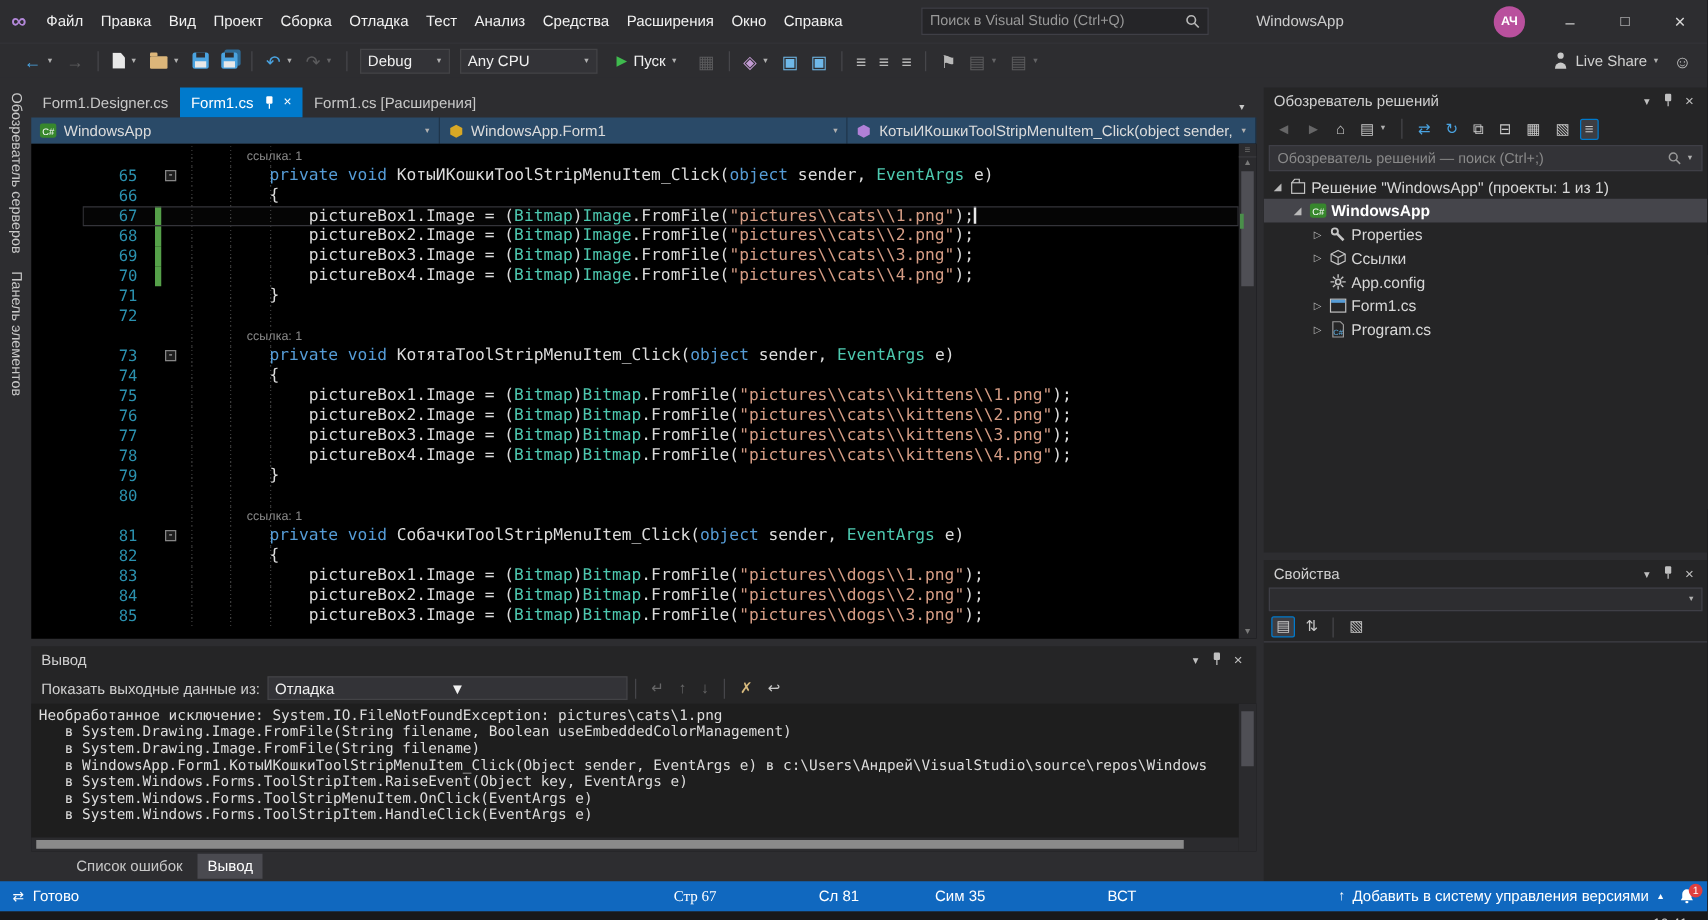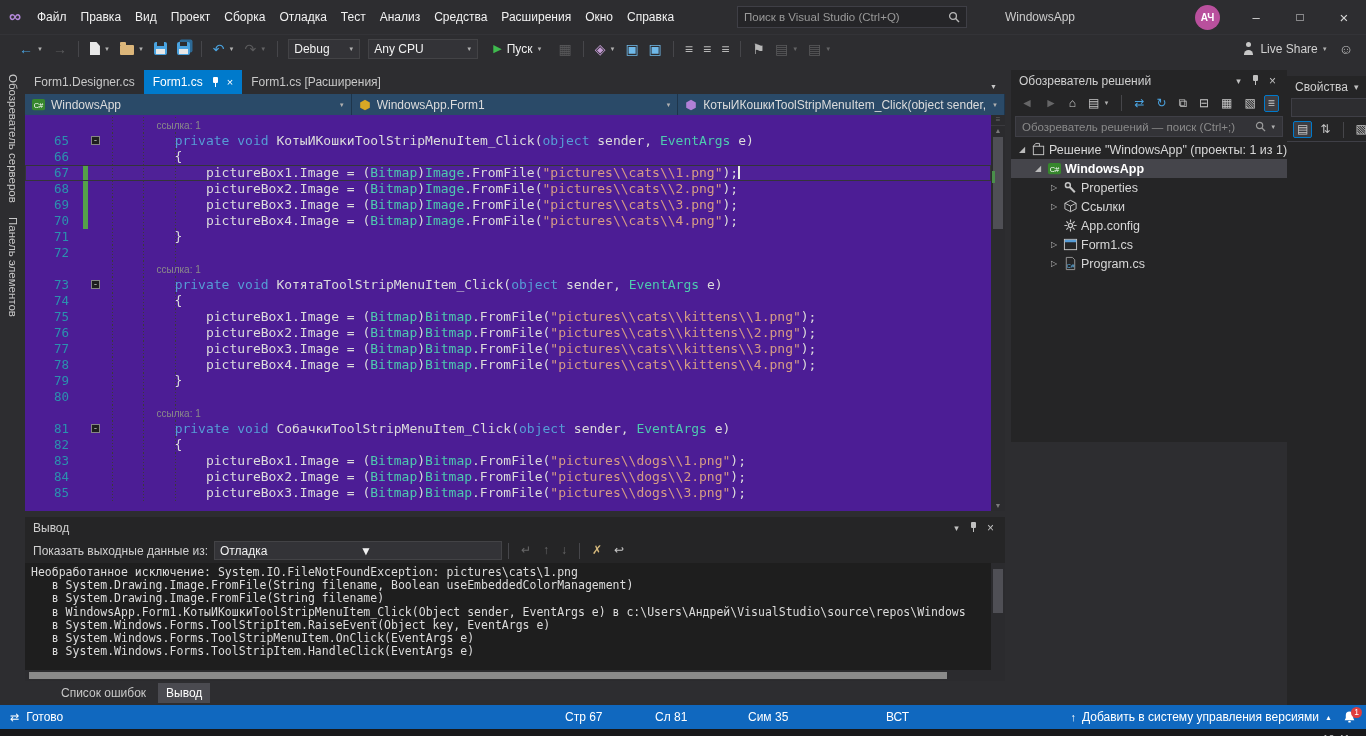--- a/index.html
+++ b/index.html
@@ -63,21 +63,21 @@
   .pin-icon::after{content:"";position:absolute;top:7px;left:4px;width:1px;height:4px;background:#fff;}
   .tab-dd{font-size:7px;color:#c8c8c8;padding:0 8px 4px 0;}
 
   
   #editor-navbar{height:21px;background:#2a4a68;display:flex;flex:0 0 auto;}
   .nav-seg{flex:1 1 0;display:flex;align-items:center;padding:0 6px;border-right:1px solid rgba(0,0,0,.28);min-width:0;}
   .nav-ic{display:inline-flex;margin-right:5px;flex:0 0 auto;}
   .nav-text{font-size:12px;color:#dcdcdc;white-space:nowrap;overflow:hidden;}
 
   
-  #code-area{flex:1 1 auto;background:#4c1d95;display:flex;min-height:0;position:relative;}
+  #code-area{flex:1 1 auto;background:#000000;display:flex;min-height:0;position:relative;padding-left:41px;}
   #code-lines{flex:1 1 auto;overflow:hidden;font-family:"DejaVu Sans Mono","Liberation Mono",monospace;font-size:13px;padding-top:2px;}
   .code-row{height:16px;display:flex;white-space:pre;align-items:stretch;}
   .ln{width:58px;flex:0 0 auto;text-align:right;padding-right:14px;color:#2b91af;font-size:12.5px;line-height:16px;}
   .chgbar{width:5px;flex:0 0 auto;}
   .chgbar.on{background:#55a049;}
   .fold{width:16px;flex:0 0 auto;position:relative;}
   .foldbox{position:absolute;top:3px;left:3px;width:9px;height:9px;border:1px solid #858585;color:#c8c8c8;font-size:9px;line-height:7px;text-align:center;background:#1e1e1e;}
   .codewrap{flex:1 1 auto;line-height:16px;padding-left:8px;min-width:0;
     background-image:repeating-linear-gradient(to bottom,#3a3a3a 0 1px,transparent 1px 3px),repeating-linear-gradient(to bottom,#3a3a3a 0 1px,transparent 1px 3px),repeating-linear-gradient(to bottom,#3a3a3a 0 1px,transparent 1px 3px);
     background-size:1px 100%,1px 100%,1px 100%;
@@ -133,21 +133,21 @@
   #output-vscroll .thumb{position:absolute;left:2px;right:2px;top:6px;height:44px;background:#4f4f55;}
   #output-hscroll{position:absolute;left:0;right:14px;bottom:0;height:11px;background:#2b2b2e;}
   #output-hscroll .thumb{position:absolute;top:2px;bottom:2px;left:4px;width:95%;background:#8a8a8a;}
 
   
   #panel-tabbar{height:24px;display:flex;align-items:center;padding-left:28px;gap:4px;flex:0 0 auto;}
   .ptab{font-size:12px;color:#c8c8c8;padding:3px 8px;}
   .ptab.active{background:#4a4a50;color:#ffffff;}
 
   
-  #right-panel{width:355px;flex:0 0 auto;margin-left:6px;display:flex;flex-direction:row;padding-top:8px;}
+  #right-panel{width:355px;flex:0 0 auto;margin-left:6px;display:flex;flex-direction:column;padding-top:8px;}
   #solution-explorer{height:372px;background:#252526;display:flex;flex-direction:column;flex:0 0 auto;}
   #solution-toolbar{height:24px;display:flex;align-items:center;padding:0 4px;flex:0 0 auto;}
   #solution-search{height:21px;margin:1px 4px 3px 4px;background:#333337;border:1px solid #3f3f46;display:flex;align-items:center;padding:0 6px;flex:0 0 auto;}
   #solution-search .ph{font-size:11.5px;color:#8a8a8a;flex:1;white-space:nowrap;overflow:hidden;}
   #solution-tree{flex:1 1 auto;overflow:hidden;}
   .tree-row{height:19px;display:flex;align-items:center;font-size:12.5px;color:#d7d7d7;white-space:nowrap;}
   .tree-row.selected{background:#45454b;color:#ffffff;}
   .tree-label.bold{font-weight:bold;}
   .expander{width:14px;flex:0 0 auto;font-size:8px;color:#bababa;text-align:center;}
   .tree-icon{width:18px;flex:0 0 auto;display:inline-flex;justify-content:center;}
@@ -155,21 +155,21 @@
 
   #properties-panel{flex:1 1 auto;margin-top:6px;background:#252526;display:flex;flex-direction:column;min-height:0;}
   #properties-combo{height:19px;margin:1px 4px;background:#2d2d30;border:1px solid #3f3f46;display:flex;align-items:center;justify-content:flex-end;padding:0 5px;flex:0 0 auto;}
   #properties-toolbar{height:24px;display:flex;align-items:center;padding:0 4px;border-bottom:1px solid #3f3f46;flex:0 0 auto;}
   #properties-empty{flex:1 1 auto;}
 
   
   #statusbar{height:24px;background:#1068bf;display:flex;align-items:center;position:relative;flex:0 0 auto;font-size:12px;color:#ffffff;}
   #status-left{display:flex;align-items:center;gap:7px;padding-left:10px;}
   .sb-abs{position:absolute;top:0;height:24px;line-height:24px;}
-  [data-name="status-line"]{left:565px;}
+  [data-name="status-line"]{left:539px;font-family:Liberation Serif, serif;}
   [data-name="status-column"]{left:655px;}
   [data-name="status-character"]{left:748px;}
   [data-name="status-insert-mode"]{left:886px;}
   #status-right{position:absolute;right:6px;top:0;height:24px;display:flex;align-items:center;gap:6px;}
   #sc-caret{font-size:7px;}
   #bell-wrap{position:relative;width:22px;height:24px;display:flex;align-items:center;justify-content:center;}
   #bell-badge{position:absolute;right:-2px;top:2px;min-width:11px;height:11px;border-radius:6px;background:#e03e3e;color:#fff;font-size:8.5px;line-height:11px;text-align:center;padding:0 2px;}
 
   #taskbar-sliver{height:7px;background:#18181a;overflow:hidden;text-align:right;flex:0 0 auto;}
   #taskbar-sliver span{font-size:11px;color:#c8c8c8;margin-right:16px;line-height:13px;display:inline-block;}

